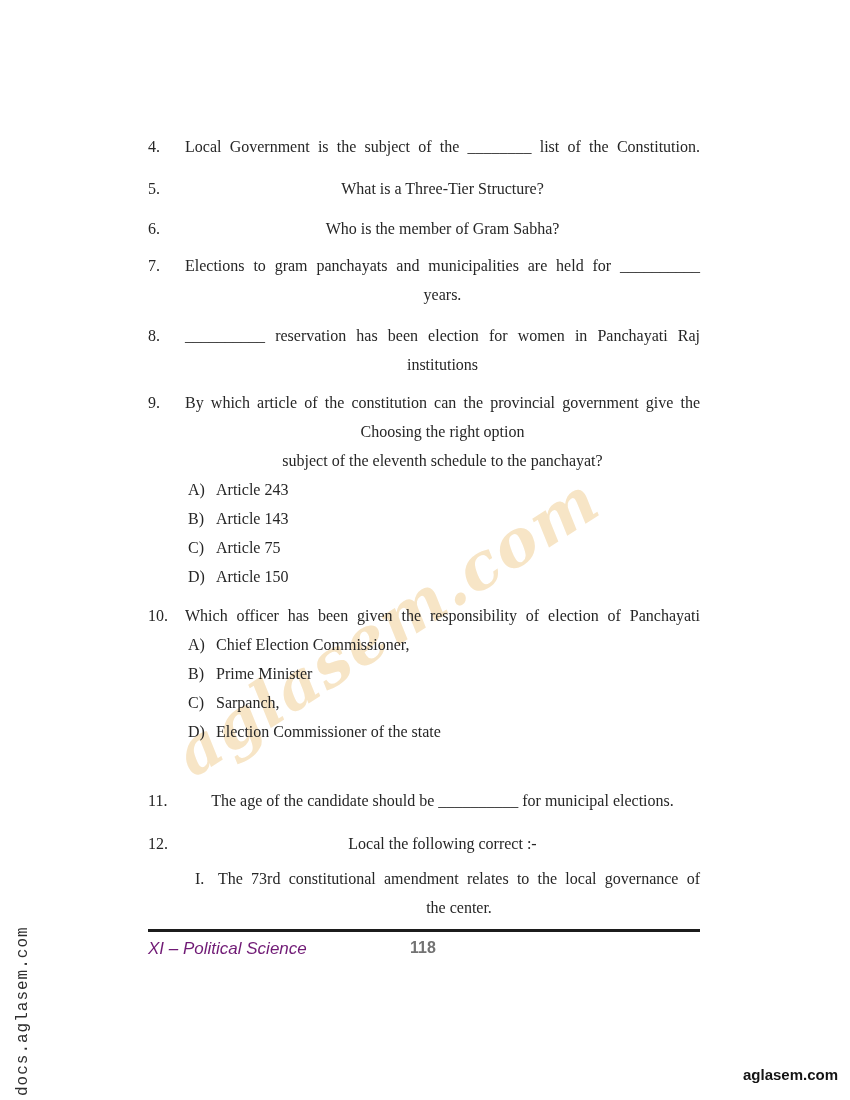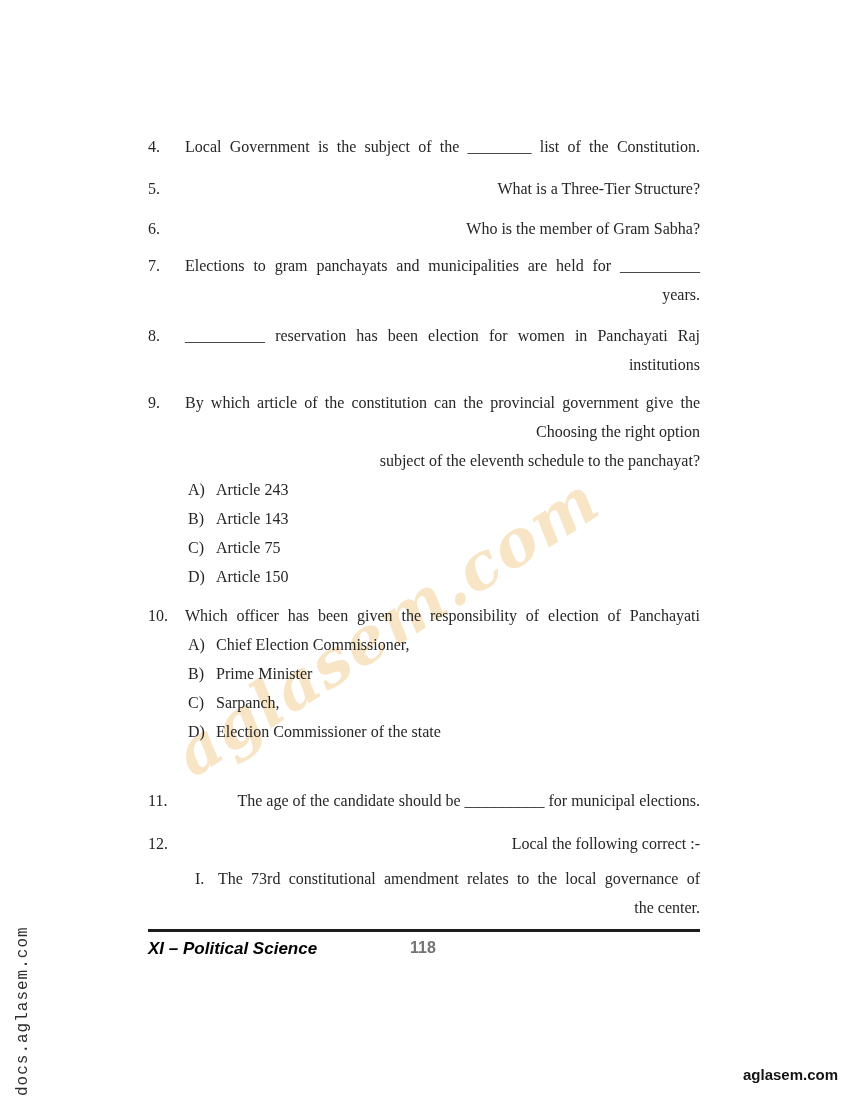--- a/index.html
+++ b/index.html
@@ -11,33 +11,33 @@
   .wm {
     position:absolute; left:150px; top:598px; width:450px; height:94px;
     transform:rotate(-33deg); transform-origin:center;
     font-family:"DejaVu Serif", serif; font-style:italic; font-weight:bold;
     font-size:64px; letter-spacing:2px; color:#f7e5c6; text-align:center;
     z-index:0; user-select:none;
   }
   .q { position:absolute; left:148px; width:552px; display:flex; z-index:1; }
   .qnum { flex:0 0 37px; font-size:16px; line-height:29px; }
   .qbody { flex:1; font-size:16px; line-height:29px; }
-  .line { text-align:right; }
+  .line { text-align:center; }
   .line.j { text-align:justify; text-align-last:justify; }
   .opt { display:flex; margin-left:3px; }
   .optlabel { flex:0 0 28px; }
   .opttext { flex:1; }
   .sub { display:flex; margin-left:10px; margin-top:6px; }
   .sublabel { flex:0 0 23px; }
   .sublines { flex:1; }
   .rule { position:absolute; left:148px; top:929px; width:552px; height:3px; background:#1c1c1c; z-index:1; }
   .footer-course {
     position:absolute; left:148px; top:939px; z-index:1;
-    font-family:"Liberation Sans", sans-serif; font-weight:bold; font-style:italic;
-    font-size:17px; color:#000000;
+    font-family:"Liberation Sans", sans-serif; font-weight:normal; font-style:italic;
+    font-size:17px; color:#701a75;
   }
   .footer-page {
     position:absolute; left:410px; top:939px; z-index:1;
     font-family:"Liberation Sans", sans-serif; font-weight:bold;
     font-size:16px; color:#737373;
   }
   .side {
     position:absolute; left:14px; top:1096px; z-index:1;
     transform:rotate(-90deg); transform-origin:0 0;
     font-family:"Liberation Mono", monospace; font-size:16px; letter-spacing:1px;

